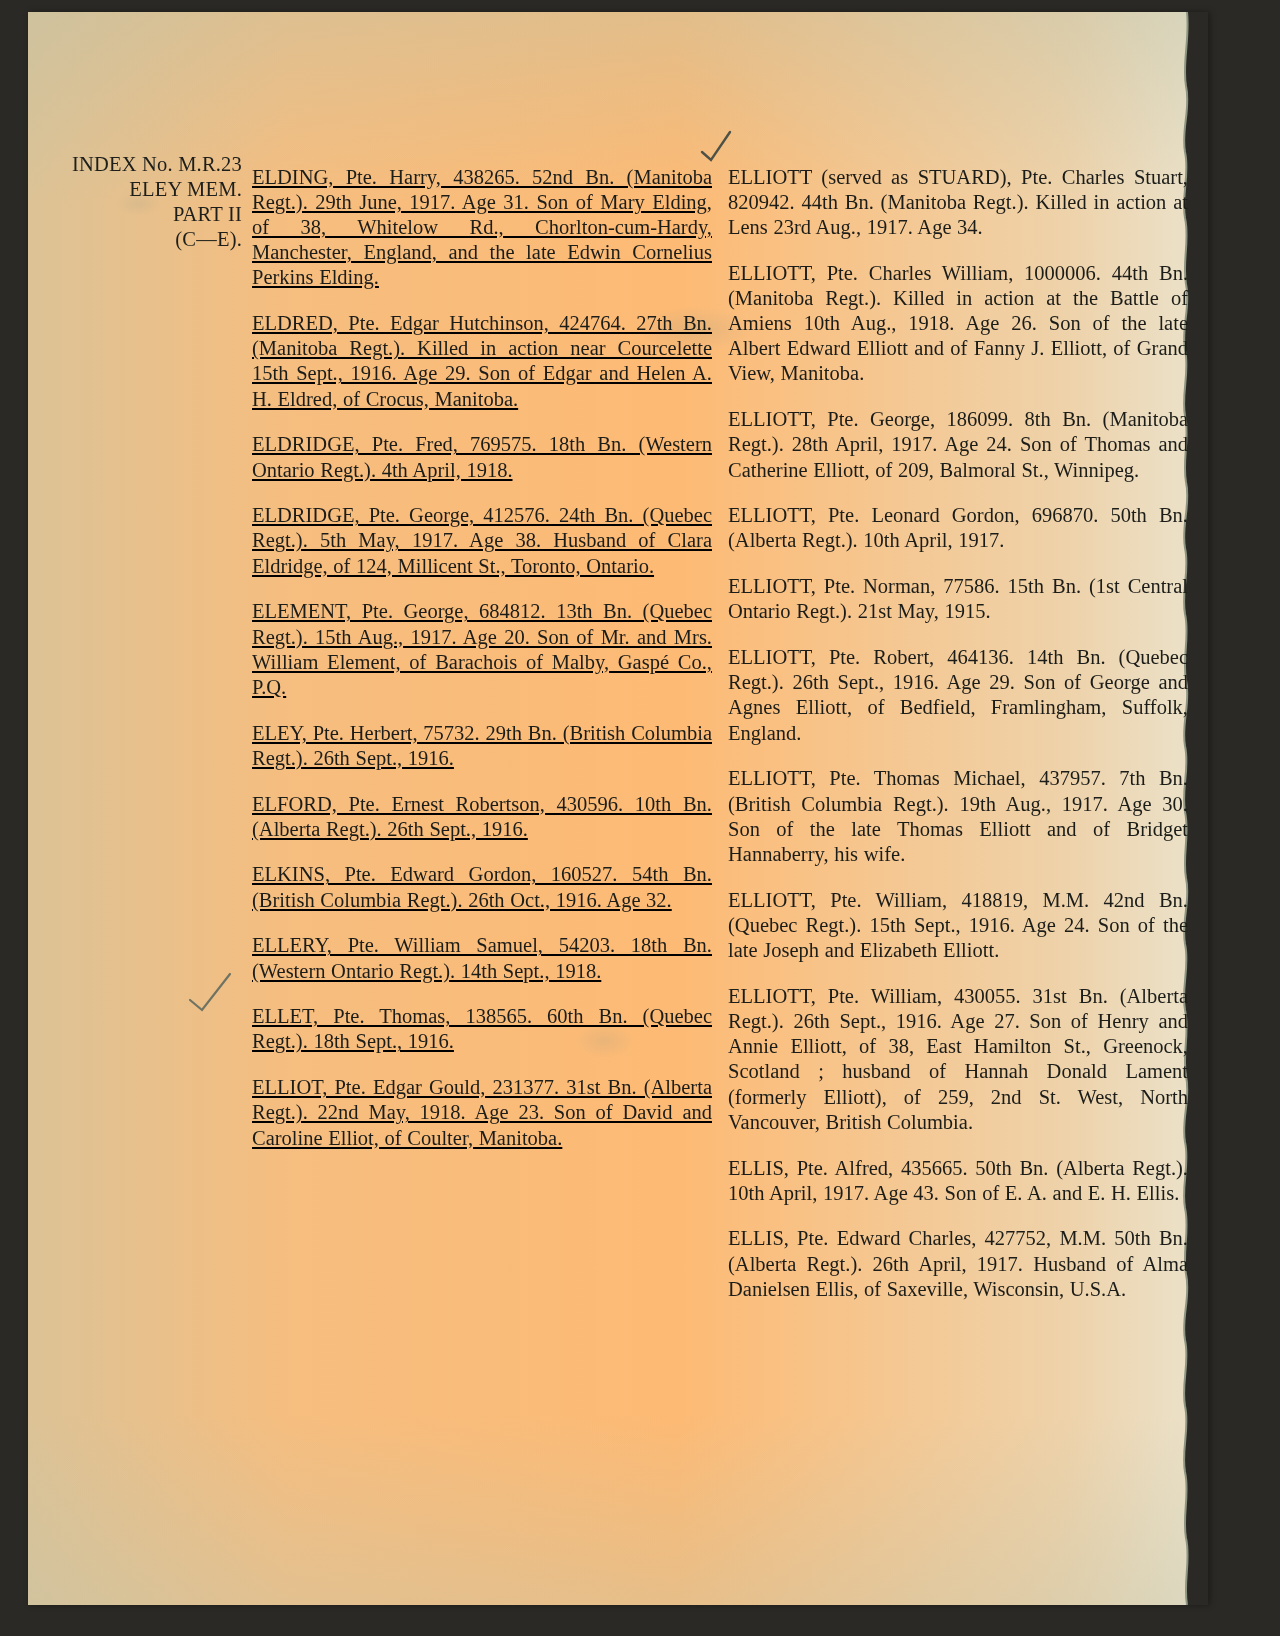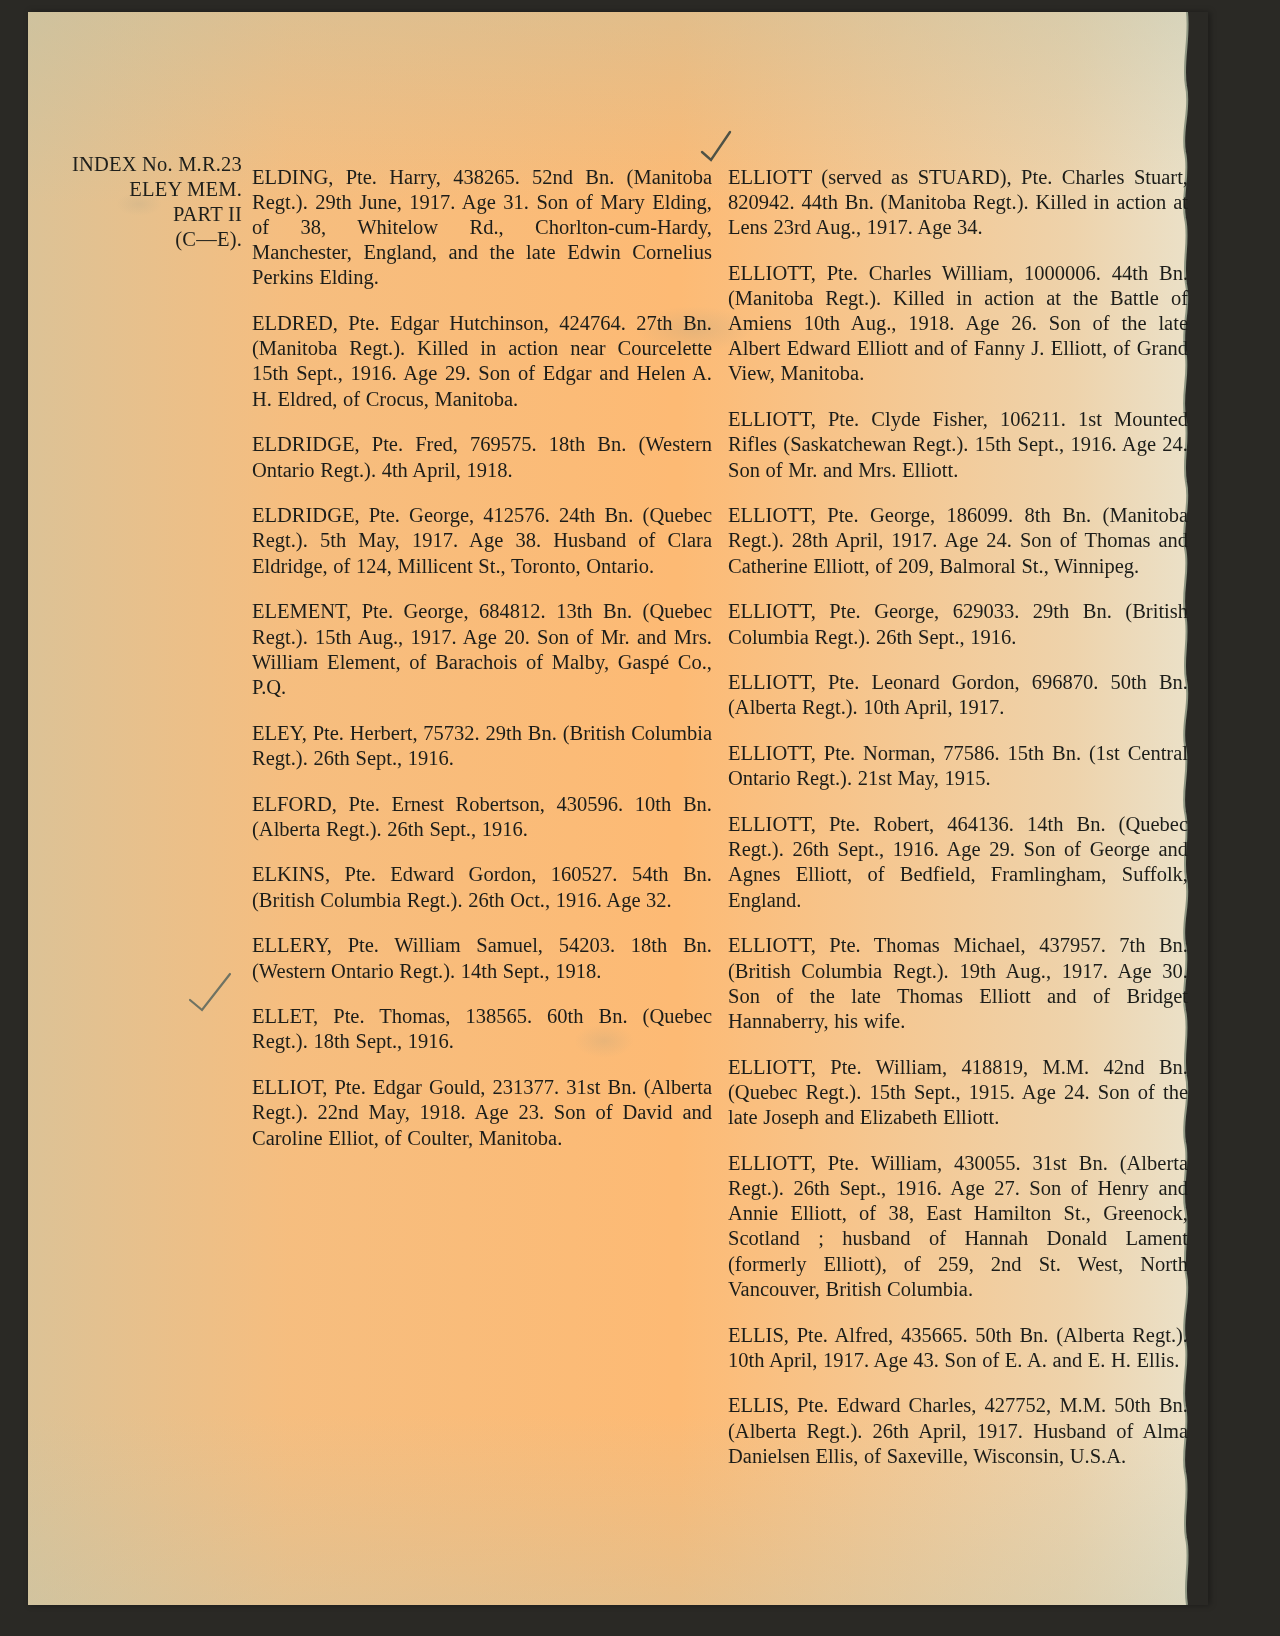--- a/index.html
+++ b/index.html
@@ -91,21 +91,21 @@
     position: absolute;
     left: 212px;
     top: 0;
     width: 935px;
   }
   .col {
     position: absolute;
     top: 0;
     width: 460px;
   }
-  .col-left  { left: 0px; }
+  .col-left  { left: 0px; text-decoration: underline; }
   .col-right { left: 476px; }
 
   .entry {
     font-size: 20.5px;
     line-height: 25.2px;
     color: #1c1d19;
     text-align: justify;
     text-align-last: left;
     margin-bottom: 13px;
     word-spacing: 0.5px;
@@ -228,28 +228,26 @@
         <p class="entry">ELFORD, Pte. Ernest Robertson, 430596.  10th Bn. (Alberta Regt.).  26th Sept., 1916.</p>
         <p class="entry">ELKINS, Pte. Edward Gordon, 160527.  54th Bn. (British Columbia Regt.).  26th Oct., 1916.  Age 32.</p>
         <p class="entry">ELLERY, Pte. William Samuel, 54203.  18th Bn. (Western Ontario Regt.).  14th Sept., 1918.</p>
         <p class="entry">ELLET, Pte. Thomas, 138565.  60th Bn. (Quebec Regt.).  18th Sept., 1916.</p>
         <p class="entry">ELLIOT, Pte. Edgar Gould, 231377.  31st Bn. (Alberta Regt.).  22nd May, 1918.  Age 23.  Son of David and Caroline Elliot, of Coulter, Manitoba.</p>
       </div>
 
       <div class="col col-right">
         <p class="entry">ELLIOTT (served as STUARD), Pte. Charles Stuart, 820942.  44th Bn. (Manitoba Regt.).  Killed in action at Lens 23rd Aug., 1917.  Age 34.</p>
         <p class="entry">ELLIOTT, Pte. Charles William, 1000006.  44th Bn. (Manitoba Regt.).  Killed in action at the Battle of Amiens 10th Aug., 1918.  Age 26.  Son of the late Albert Edward Elliott and of Fanny J. Elliott, of Grand View, Manitoba.</p>
-        <p class="entry">ELLIOTT, Pte. Clyde Fisher, 106211.  1st Mounted Rifles (Saskatchewan Regt.).  15th Sept., 1916.  Age 24.  Son of Mr. and Mrs. Elliott.</p>
         <p class="entry">ELLIOTT, Pte. George, 186099.  8th Bn. (Manitoba Regt.).  28th April, 1917.  Age 24.  Son of Thomas and Catherine Elliott, of 209, Balmoral St., Winnipeg.</p>
-        <p class="entry">ELLIOTT, Pte. George, 629033.  29th Bn. (British Columbia Regt.).  26th Sept., 1916.</p>
         <p class="entry">ELLIOTT, Pte. Leonard Gordon, 696870.  50th Bn. (Alberta Regt.).  10th April, 1917.</p>
         <p class="entry">ELLIOTT, Pte. Norman, 77586.  15th Bn. (1st Central Ontario Regt.).  21st May, 1915.</p>
         <p class="entry">ELLIOTT, Pte. Robert, 464136.  14th Bn. (Quebec Regt.).  26th Sept., 1916.  Age 29.  Son of George and Agnes Elliott, of Bedfield, Framlingham, Suffolk, England.</p>
         <p class="entry">ELLIOTT, Pte. Thomas Michael, 437957.  7th Bn. (British Columbia Regt.).  19th Aug., 1917.  Age 30.  Son of the late Thomas Elliott and of Bridget Hannaberry, his wife.</p>
-        <p class="entry">ELLIOTT, Pte. William, 418819, M.M.  42nd Bn. (Quebec Regt.).  15th Sept., 1915.  Age 24.  Son of the late Joseph and Elizabeth Elliott.</p>
+        <p class="entry">ELLIOTT, Pte. William, 418819, M.M.  42nd Bn. (Quebec Regt.).  15th Sept., 1916.  Age 24.  Son of the late Joseph and Elizabeth Elliott.</p>
         <p class="entry">ELLIOTT, Pte. William, 430055.  31st Bn. (Alberta Regt.).  26th Sept., 1916.  Age 27.  Son of Henry and Annie Elliott, of 38, East Hamilton St., Greenock, Scotland ; husband of Hannah Donald Lament (formerly Elliott), of 259, 2nd St. West, North Vancouver, British Columbia.</p>
         <p class="entry">ELLIS, Pte. Alfred, 435665.  50th Bn. (Alberta Regt.).  10th April, 1917.  Age 43.  Son of E. A. and E. H. Ellis.</p>
         <p class="entry">ELLIS, Pte. Edward Charles, 427752, M.M.  50th Bn. (Alberta Regt.).  26th April, 1917.  Husband of Alma Danielsen Ellis, of Saxeville, Wisconsin, U.S.A.</p>
       </div>
 
     </div>
   </div>
 
   <div class="checkmark" style="left:160px; top:960px;">
     <svg width="46" height="42" viewBox="0 0 46 42">

